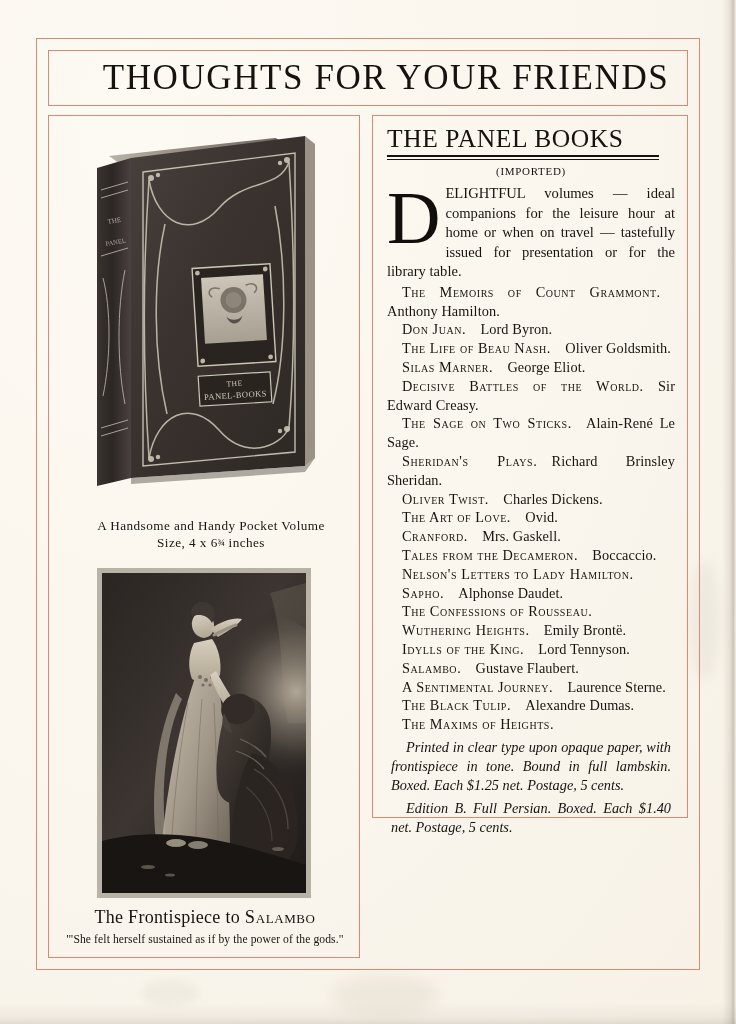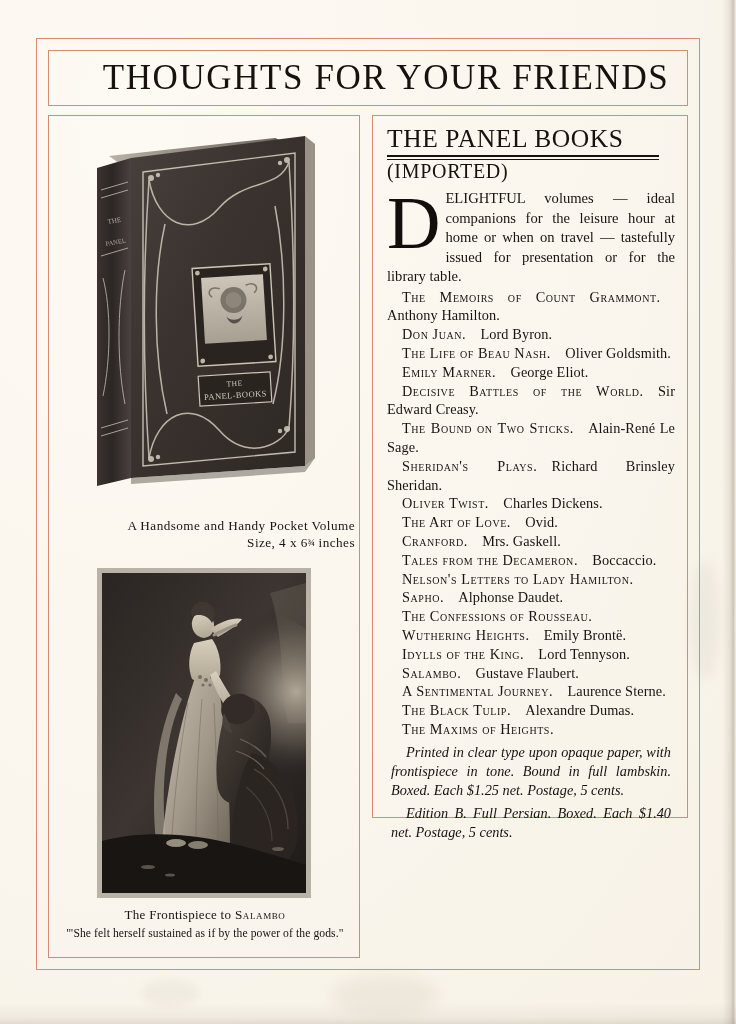--- a/index.html
+++ b/index.html
@@ -114,24 +114,24 @@
     transform: translateX(-50%);
     width: 250px;
     height: 380px;
   }
 
   
   .book-svg { display: block; width: 250px; height: 380px; }
 
   .cap-block-1 {
     position: absolute;
-    left: 6px;
+    left: 12px;
     top: 402px;
     width: 300px;
-    text-align: right;
+    text-align: center;
     line-height: 1.28;
   }
   .cap-line {
     font-size: 13.2px;
     letter-spacing: 0.45px;
     color: #1a1512;
     white-space: nowrap;
   }
   .frac { font-size: 9.5px; vertical-align: 0.06em; letter-spacing: 0; }
 
@@ -154,21 +154,21 @@
 
   .cap-block-2 {
     position: absolute;
     left: 6px;
     top: 790px;
     width: 300px;
     text-align: center;
     line-height: 1.3;
   }
   .cap-title {
-    font-size: 13px;
+    font-size: 18px;
     letter-spacing: 0.3px;
     white-space: nowrap;
   }
   .sc {
     font-variant: small-caps;
     font-size: 1.02em;
     letter-spacing: 0.6px;
   }
   .cap-quote {
     font-size: 11.6px;
@@ -199,23 +199,25 @@
     background: #17120f;
     margin-top: 2px;
   }
   .rule-thin {
     width: 272px;
     height: 1px;
     background: #17120f;
     margin-top: 1.6px;
   }
   .imported {
-    font-size: 20px;
+    font-size: 11px;
     letter-spacing: 0.7px;
+    margin-top: 5px;
     line-height: 1.1;
+    text-align: center;
   }
 
   
   .intro {
     position: relative;
     margin-top: 7px;
     font-size: 14.6px;
     line-height: 1.34;
     text-align: justify;
     text-justify: inter-word;
@@ -505,23 +507,23 @@
       <div class="imported">(IMPORTED)</div>
 
       <div class="intro">
         <span class="dropcap">D</span><span class="intro-body">ELIGHTFUL volumes — ideal companions for the leisure hour at home or when on travel — tastefully issued for presentation or for the library table.</span>
       </div>
 
       <div class="booklist" id="book-list">
           <p class="book-entry"><span class="title">The Memoirs of Count Grammont.</span>  <span class="author">Anthony Hamilton.</span></p>
           <p class="book-entry"><span class="title">Don Juan.</span>  <span class="author">Lord Byron.</span></p>
           <p class="book-entry"><span class="title">The Life of Beau Nash.</span>  <span class="author">Oliver Goldsmith.</span></p>
-          <p class="book-entry"><span class="title">Emily Marner.</span>  <span class="author">George Eliot.</span></p>
+          <p class="book-entry"><span class="title">Silas Marner.</span>  <span class="author">George Eliot.</span></p>
           <p class="book-entry"><span class="title">Decisive Battles of the World.</span>  <span class="author">Sir Edward Creasy.</span></p>
-          <p class="book-entry"><span class="title">The Bound on Two Sticks.</span>  <span class="author">Alain-René Le Sage.</span></p>
+          <p class="book-entry"><span class="title">The Sage on Two Sticks.</span>  <span class="author">Alain-René Le Sage.</span></p>
           <p class="book-entry"><span class="title">Sheridan's Plays.</span>  <span class="author">Richard Brinsley Sheridan.</span></p>
           <p class="book-entry"><span class="title">Oliver Twist.</span>  <span class="author">Charles Dickens.</span></p>
           <p class="book-entry"><span class="title">The Art of Love.</span>  <span class="author">Ovid.</span></p>
           <p class="book-entry"><span class="title">Cranford.</span>  <span class="author">Mrs. Gaskell.</span></p>
           <p class="book-entry"><span class="title">Tales from the Decameron.</span>  <span class="author">Boccaccio.</span></p>
           <p class="book-entry"><span class="title">Nelson's Letters to Lady Hamilton.</span></p>
           <p class="book-entry"><span class="title">Sapho.</span>  <span class="author">Alphonse Daudet.</span></p>
           <p class="book-entry"><span class="title">The Confessions of Rousseau.</span></p>
           <p class="book-entry"><span class="title">Wuthering Heights.</span>  <span class="author">Emily Brontë.</span></p>
           <p class="book-entry"><span class="title">Idylls of the King.</span>  <span class="author">Lord Tennyson.</span></p>

